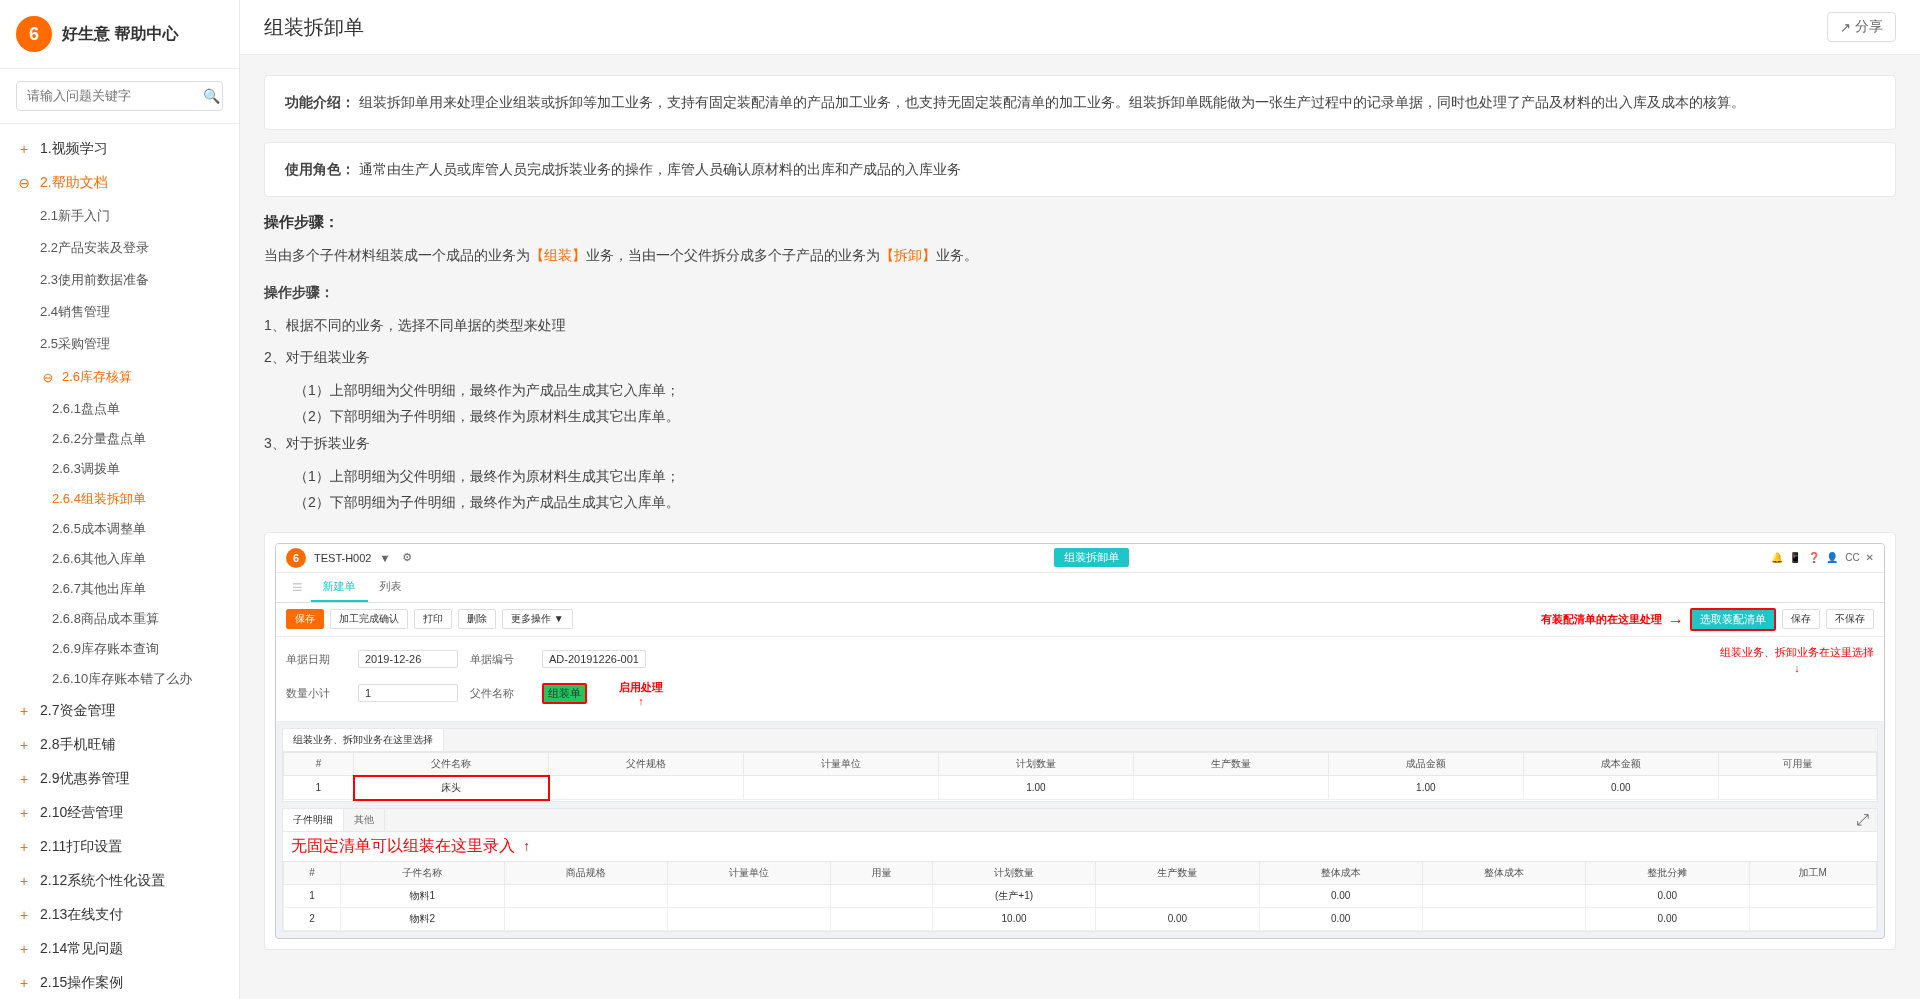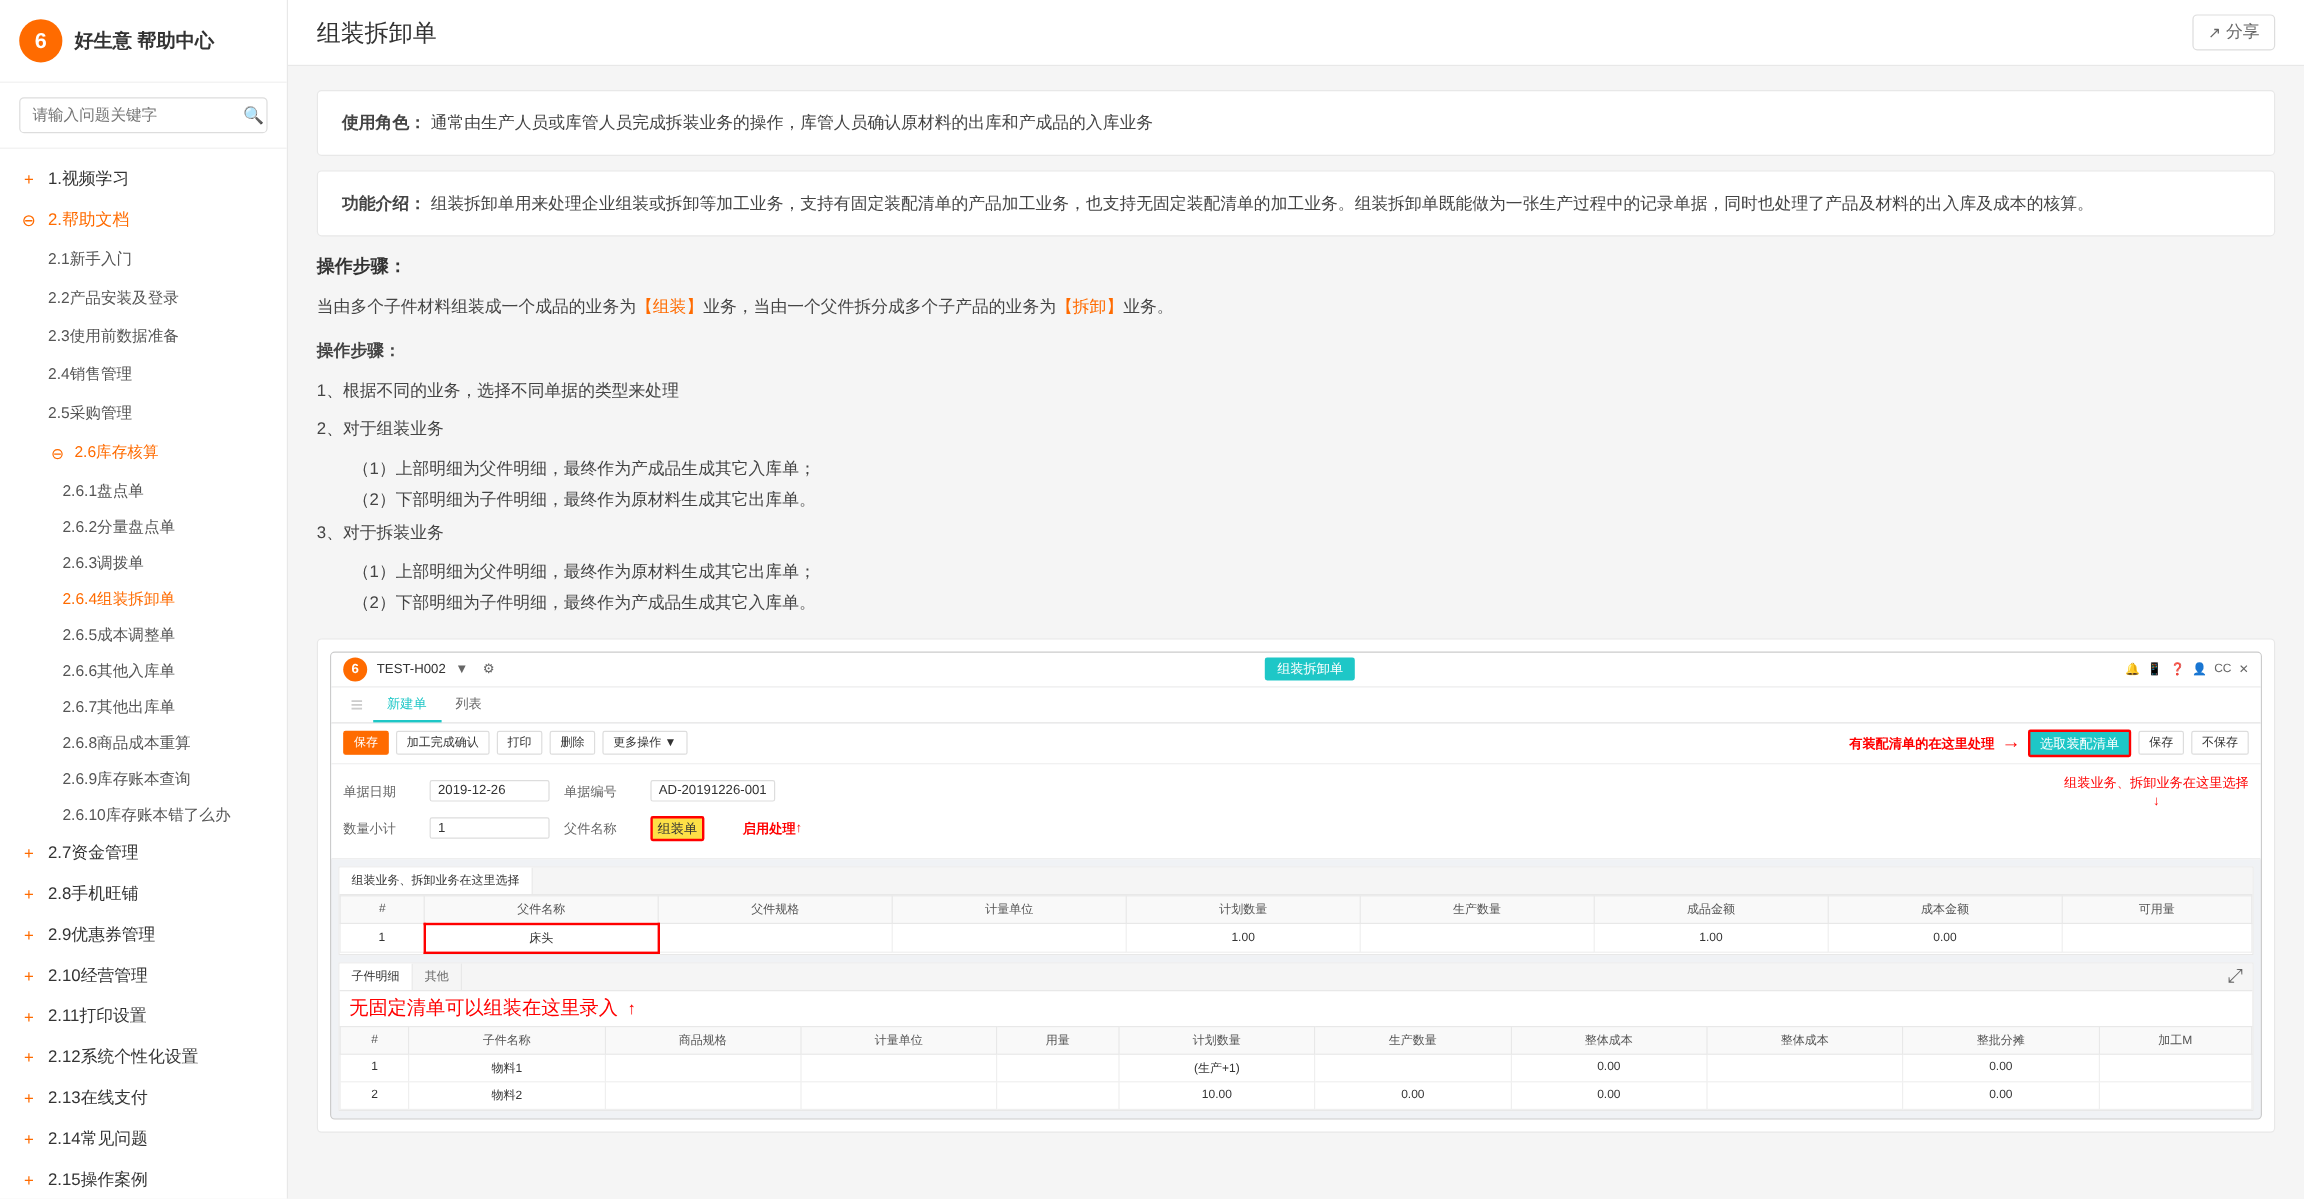--- a/index.html
+++ b/index.html
@@ -465,27 +465,27 @@
     <h1 id="page-title">组装拆卸单</h1>
     <button id="share-btn">
       <span style="font-size:13px;">↗</span>
       <span>分享</span>
     </button>
   </div>
 
   <div id="content-area">
 
     <div class="info-block">
+      <span style="font-weight:bold;">功能介绍：</span>
+      <span>组装拆卸单用来处理企业组装或拆卸等加工业务，支持有固定装配清单的产品加工业务，也支持无固定装配清单的加工业务。组装拆卸单既能做为一张生产过程中的记录单据，同时也处理了产品及材料的出入库及成本的核算。</span>
+    </div>
+
+    <div class="info-block">
       <span style="font-weight:bold;">使用角色：</span>
       <span>通常由生产人员或库管人员完成拆装业务的操作，库管人员确认原材料的出库和产成品的入库业务</span>
-    </div>
-
-    <div class="info-block">
-      <span style="font-weight:bold;">功能介绍：</span>
-      <span>组装拆卸单用来处理企业组装或拆卸等加工业务，支持有固定装配清单的产品加工业务，也支持无固定装配清单的加工业务。组装拆卸单既能做为一张生产过程中的记录单据，同时也处理了产品及材料的出入库及成本的核算。</span>
     </div>
 
 
     <div class="section-title">操作步骤：</div>
 
 
     <div class="step-text">
       当由多个子件材料组装成一个成品的业务为<span class="highlight">【组装】</span>业务，当由一个父件拆分成多个子产品的业务为<span class="highlight">【拆卸】</span>业务。
     </div>
 
@@ -557,23 +557,23 @@
               <div style="display:flex;flex-direction:column;align-items:center;">
                 <span style="color:#ff0000;font-size:11px;margin-bottom:2px;">组装业务、拆卸业务在这里选择</span>
                 <span style="color:#ff0000;">↓</span>
               </div>
             </div>
           </div>
           <div class="form-row">
             <span class="form-label">数量小计</span>
             <span class="form-input">1</span>
             <span class="form-label">父件名称</span>
-            <div style="border:2px solid #ff0000;padding:1px 4px;background:#fde047;border-radius:2px;cursor:pointer;font-size:11px;">组装单</div>
-
-            <div style="display:flex;flex-direction:row;align-items:center;margin-left:20px;">
+            <div style="border:2px solid #ff0000;padding:1px 4px;background:#22c55e;border-radius:2px;cursor:pointer;font-size:11px;">组装单</div>
+
+            <div style="display:flex;flex-direction:column;align-items:center;margin-left:20px;">
               <span style="color:#ff0000;font-size:11px;font-weight:bold;">启用处理</span>
               <span style="color:#ff0000;">↑</span>
             </div>
           </div>
         </div>
 
         <div class="app-table-area">
           <div class="sub-tab-bar">
             <div class="sub-tab active">组装业务、拆卸业务在这里选择</div>
           </div>

